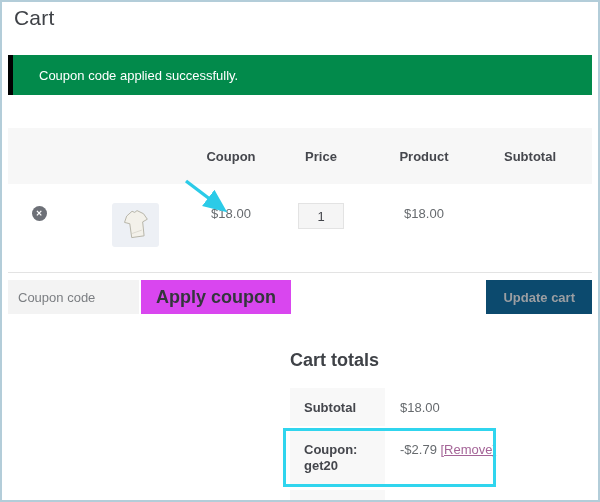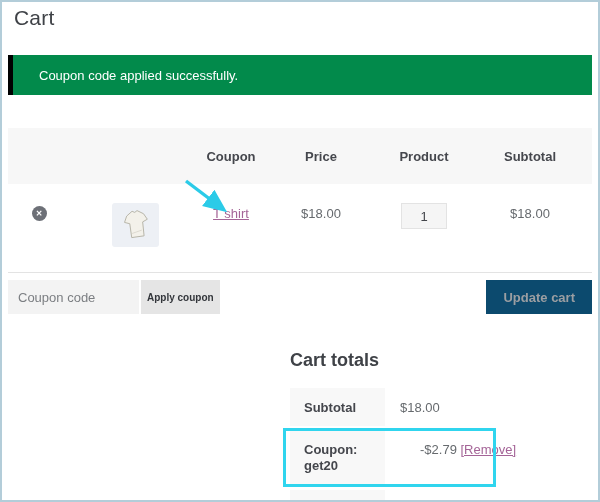--- a/index.html
+++ b/index.html
@@ -60,22 +60,22 @@
   .actions-row{
     border-top:1px solid #e3e3e3; padding-top:7px;
     display:flex; align-items:center;
   }
   .coupon-input{
     width:131px; height:34px; background:#f3f3f3; border:none;
     padding:0 10px; font-size:13px; color:#43454b; font-family:inherit;
   }
   .coupon-input::placeholder{ color:#7b7e82; }
   .apply-btn{
-    height:34px; margin-left:2px; padding:0 6px;
-    background:#e5e5e5; border:none; font-size:10px; font-weight:700;
+    height:34px; margin-left:2px; padding:0 15px;
+    background:#d946ef; border:none; font-size:18px; font-weight:700;
     color:#33363b; cursor:pointer; font-family:inherit;
   }
   .spacer{ flex:1; }
   .update-btn{
     height:34px; padding:0 17px; background:#0c4a6e; border:none;
     font-size:13px; font-weight:700; color:#9b9ea2; font-family:inherit;
   }
 
   .totals-heading{
     position:absolute; left:288px; top:348px;
@@ -84,21 +84,21 @@
   .totals-row{ position:absolute; left:288px; width:287px; display:flex; }
   .totals-row .label-cell{
     width:95px; background:#f8f8f8; font-size:13px; font-weight:700;
     color:#44464c; padding:12px 0 0 14px; line-height:16px;
   }
   .totals-row .value-cell{
     flex:1; background:#fff; font-size:13px; color:#666a6e;
     padding:12px 0 0 15px; line-height:16px;
   }
   .row-subtotal{ top:386px; height:38px; }
-  .row-coupon{ top:428px; height:56px;gap:20px; }
+  .row-coupon{ top:428px; height:56px; }
   .row-partial{ top:488px; height:12px; }
   .row-partial .label-cell{ padding:0; height:12px; }
 
   .remove-link{ color:#a46497; text-decoration:underline; cursor:pointer; }
 
   .highlight-box{
     position:absolute; left:281px; top:426px; width:213px; height:59px;
     border:3px solid #30d5ee; pointer-events:none;
   }
 
@@ -131,23 +131,20 @@
       </div>
       <div class="cell">
         <div class="thumb">
           <svg width="40" height="40" viewBox="0 0 40 40">
             <g transform="rotate(-8 20 20)">
               <path d="M13 10 L19 6 Q21.5 9 24 6 L30 10 L33 16 L28 18 L27.5 32 L15 32 L15 18 L10 16 Z" fill="#f3f1ea" stroke="#b5b2a6" stroke-width="0.9"></path>
               <path d="M16 28 L26 26" stroke="#d8d5cb" stroke-width="0.8" fill="none"></path>
             </g>
           </svg>
         </div>
-      </div>
-      <div class="cell">
-        <a class="product-link">T shirt</a>
       </div>
       <div class="cell">
         <span class="price-text">$18.00</span>
       </div>
       <div class="cell">
         <input class="qty-input" type="text" value="1" style="">
       </div>
       <div class="cell">
         <span class="price-text">$18.00</span>
       </div>

